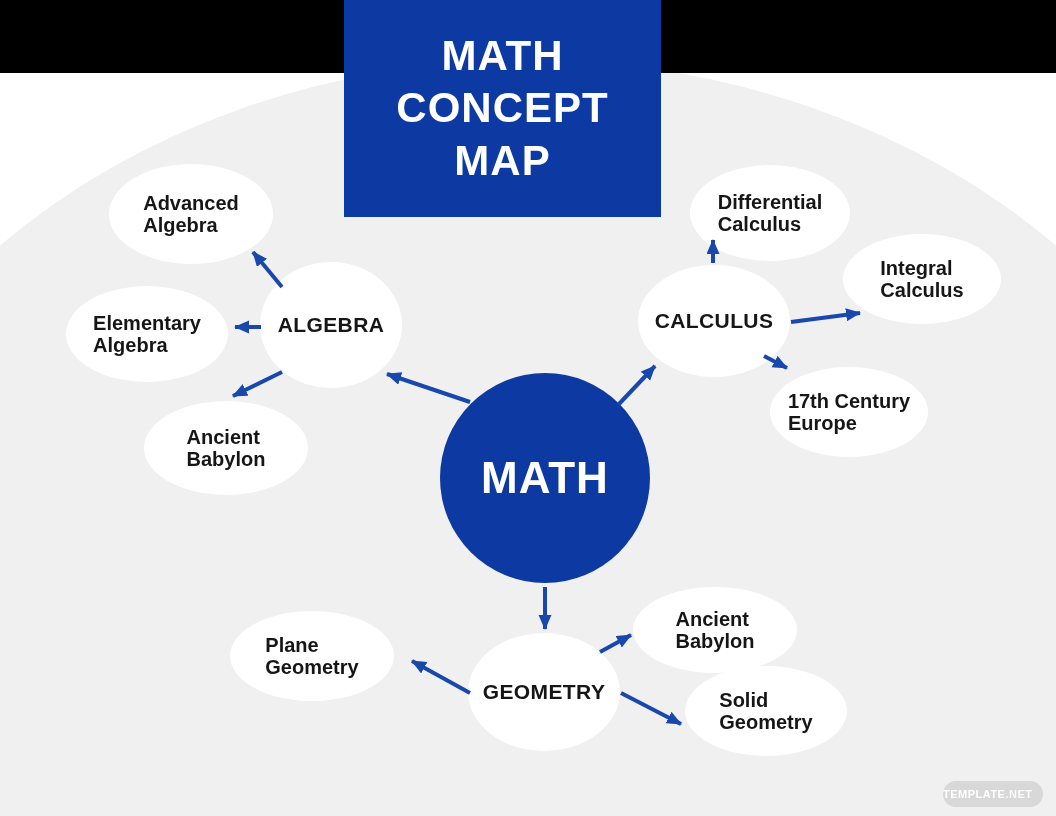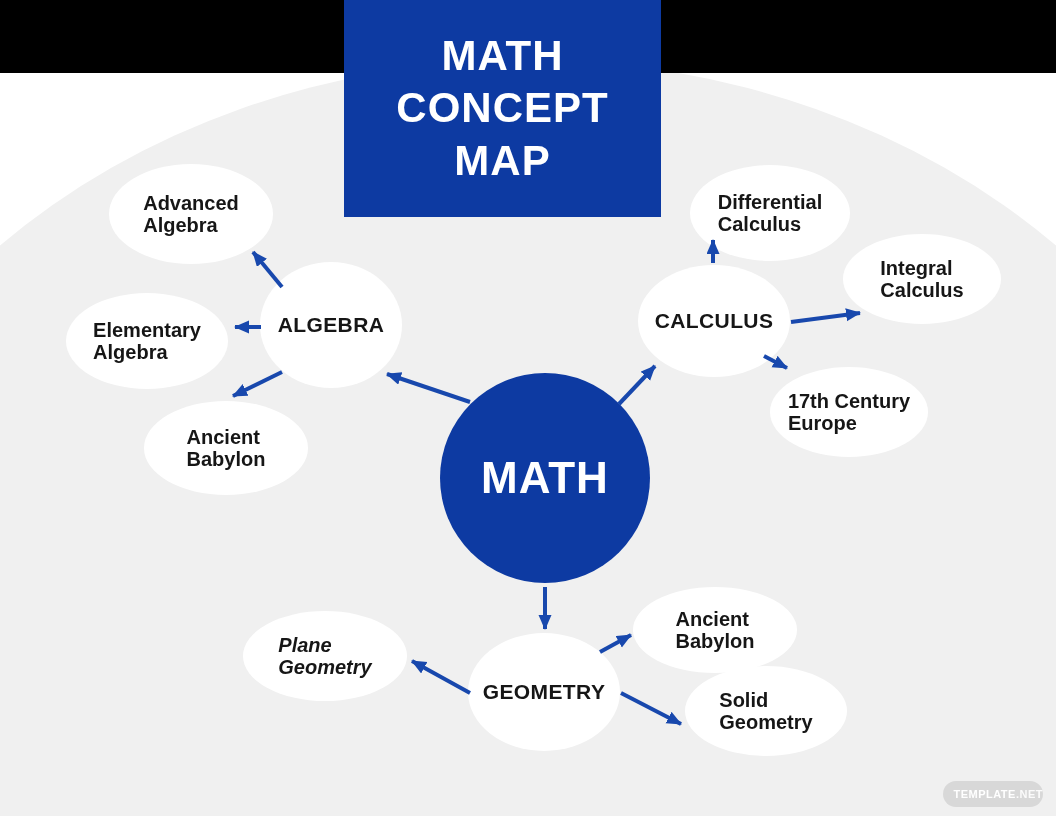--- a/index.html
+++ b/index.html
@@ -69,21 +69,21 @@
     letter-spacing:1px;
     line-height:1.24;
     text-align:center;
     white-space:pre-line;
   }
   .watermark{
     position:absolute;
     left:943px;top:781px;width:100px;height:26px;
     background:#d8d8d8;
     border-radius:13px;
-    display:flex;align-items:center;justify-content:flex-end;
+    display:flex;align-items:center;justify-content:flex-start;
     z-index:6;
     color:#ffffff;
     font-size:11px;
     letter-spacing:0.5px;
   }
   .watermark .brand{font-weight:bold;}
   .watermark .tld{font-weight:bold;opacity:0.9;}
 </style>
 </head>
 <body>
@@ -116,21 +116,21 @@
       <div class="node root" style="left: 440px; top: 373px; width: 210px; height: 210px;">
         <span class="lbl">MATH</span>
       </div>
       <div class="node topic" style="left: 260px; top: 262px; width: 142px; height: 126px;">
         <span class="lbl">ALGEBRA</span>
       </div>
       <div class="node sub" style="left: 109px; top: 164px; width: 164px; height: 100px;">
         <span class="lbl">Advanced
 Algebra</span>
       </div>
-      <div class="node sub" style="left: 66px; top: 293px; width: 162px; height: 96px;">
+      <div class="node sub" style="left: 66px; top: 286px; width: 162px; height: 96px;">
         <span class="lbl">Elementary
 Algebra</span>
       </div>
       <div class="node sub" style="left: 144px; top: 401px; width: 164px; height: 94px;">
         <span class="lbl">Ancient
 Babylon</span>
       </div>
       <div class="node topic" style="left: 638px; top: 265px; width: 152px; height: 112px;">
         <span class="lbl">CALCULUS</span>
       </div>
@@ -142,21 +142,21 @@
         <span class="lbl">Integral
 Calculus</span>
       </div>
       <div class="node sub" style="left: 770px; top: 367px; width: 158px; height: 90px;">
         <span class="lbl">17th Century
 Europe</span>
       </div>
       <div class="node topic" style="left: 468px; top: 633px; width: 152px; height: 118px;">
         <span class="lbl">GEOMETRY</span>
       </div>
-      <div class="node sub" style="left: 243px; top: 611px; width: 164px; height: 90px; font-style: italic;">
+      <div class="node sub" style="left: 230px; top: 611px; width: 164px; height: 90px;">
         <span class="lbl">Plane
 Geometry</span>
       </div>
       <div class="node sub" style="left: 633px; top: 587px; width: 164px; height: 86px;">
         <span class="lbl">Ancient
 Babylon</span>
       </div>
       <div class="node sub" style="left: 685px; top: 666px; width: 162px; height: 90px;">
         <span class="lbl">Solid
 Geometry</span>

